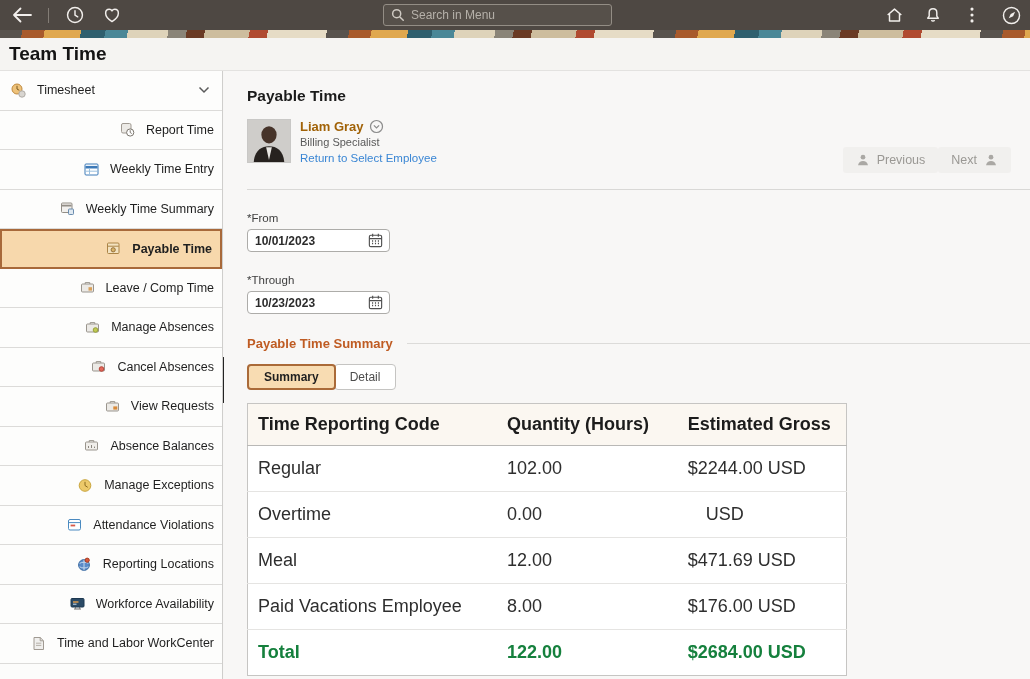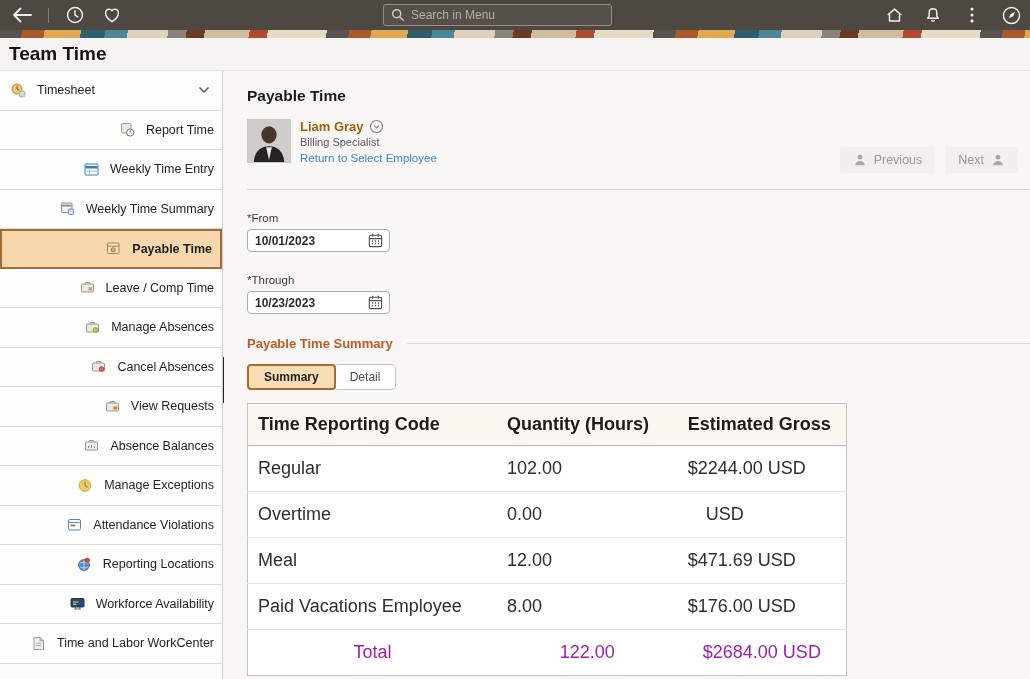--- a/index.html
+++ b/index.html
@@ -77,21 +77,21 @@
   }
   .main-title { font-size:15.5px; font-weight:bold; color:#1b1b1b; }
   .emp-row { position:relative; margin-top:14px; min-height:56px; }
   .emp-card { display:flex; gap:9px; }
   .emp-photo { width:44px; height:44px; border:1px solid #c9c8c6; background:#fff; }
   .emp-photo svg { display:block; }
   .emp-name-line { display:flex; align-items:center; gap:5px; }
   .emp-name { font-size:13px; font-weight:bold; color:#a16207; }
   .emp-role { font-size:11px; color:#595959; margin-top:2px; }
   .emp-link { font-size:11.5px; color:#3a86d4; margin-top:4px; cursor:pointer; text-decoration:none; display:inline-block; }
-  .pager { position:absolute; right:12px; top:28px; display:flex; gap:10px; }
+  .pager { position:absolute; right:19px; top:28px; display:flex; }
   .pager button {
     height:26px; padding:0 13px; background:#f1f0ee; border:none; border-radius:3px;
     color:#9a9894; font-size:12.5px; font-family:"Liberation Sans", sans-serif;
     display:flex; align-items:center; gap:7px; cursor:pointer;
   }
   .rule { border:none; border-top:1px solid #d9d8d6; margin:14px 0 0 0; width:783px; }
   .fld-label { font-size:11.5px; color:#3e3e3e; margin-top:22px; }
   .date-field {
     margin-top:5px; width:143px; height:23px; background:#fff;
     border:1px solid #adaca9; border-radius:4px;
@@ -118,21 +118,21 @@
   .tab.inactive { margin-left:-2px; }
   table.ptable {
     margin-top:13px; width:600px; border-collapse:collapse;
     background:#fff; border:1px solid #c6c5c3; font-size:18px;
   }
   .ptable th {
     background:#fbf7f1; text-align:left; font-weight:bold; color:#1c1c1c;
     padding:10px 10px; border-bottom:1px solid #b9b8b6;
   }
   .ptable td { padding:12px 10px; border-bottom:1px solid #e5e4e2; color:#2e2e2e; }
-  .ptable tr.total td { font-weight:normal; color:#a21caf; border-bottom:none;text-align:center; }
+  .ptable tr.total td { font-weight:bold; color:#15803d; border-bottom:none; }
   .ptable td.no-amount { padding-left:28px; }
 </style>
 </head>
 <body>
 
 <div class="topbar">
   <div class="tb-left">
     <span class="tb-icon">
       <svg width="22" height="18" viewBox="0 0 22 18" fill="none" stroke="#f2efec" stroke-width="1.8" stroke-linecap="round" stroke-linejoin="round">
           <path d="M20 9H3M9.5 2.5L3 9l6.5 6.5"></path>

